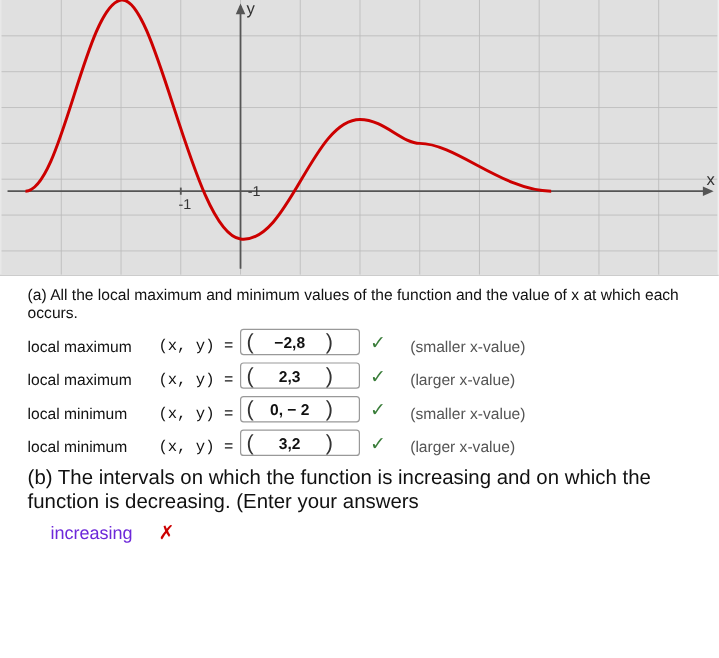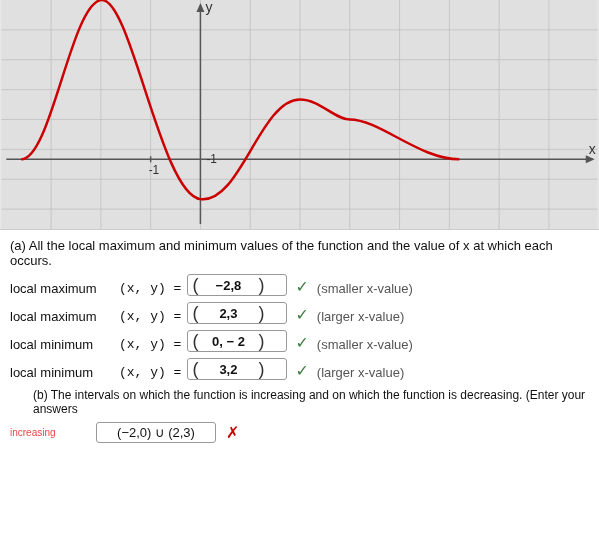--- a/index.html
+++ b/index.html
@@ -22,21 +22,21 @@
       border-bottom: 1px solid #ccc;
     }
 
     #graph-canvas {
       width: 100%;
       height: 100%;
     }
 
     
     #content {
-      padding: 8px 10px;
+      padding: 8px 23px;
     }
 
     .section-title {
       font-size: 13px;
       margin-bottom: 6px;
       color: #111;
     }
 
     .row {
       display: flex;
@@ -95,41 +95,41 @@
 
     .x-icon {
       color: #cc0000;
       font-size: 16px;
       margin-left: 4px;
     }
 
     .row-suffix {
       font-size: 13px;
       color: #555;
-      margin-left: 4px;
+      margin-left: 16px;
     }
 
     .section-b {
       margin-top: 8px;
-      font-size: 12px;
-      color: #111;
-      margin-left: 23px;
+      font-size: 17px;
+      color: #111;
     }
 
     .increasing-row {
       display: flex;
       align-items: center;
       margin-top: 6px;
       gap: 6px;
     }
 
     .increasing-label {
-      font-size: 10px;
-      color: #ef4444;
+      font-size: 15px;
+      color: #6d28d9;
       width: 80px;
+      margin-left: 19px;
     }
 
     .input-box-wide {
       border: 1px solid #999;
       border-radius: 3px;
       background: #fff;
       padding: 2px 8px;
       font-size: 13px;
       color: #111;
       min-width: 120px;
@@ -244,18 +244,15 @@
       <span class="paren">)</span>
     </div>
     <span class="check-icon">✓</span>
     <span class="row-suffix">(larger x-value)</span>
   </div>
 
   <div class="section-b">(b) The intervals on which the function is increasing and on which the function is decreasing. (Enter your answers</div>
 
   <div class="increasing-row">
     <span class="increasing-label">increasing</span>
-    <div class="input-box-wide">
-      <span>(−2,0) ∪ (2,3)</span>
-    </div>
     <span class="x-icon">✗</span>
   </div>
 </div>
 
 </body></html>

